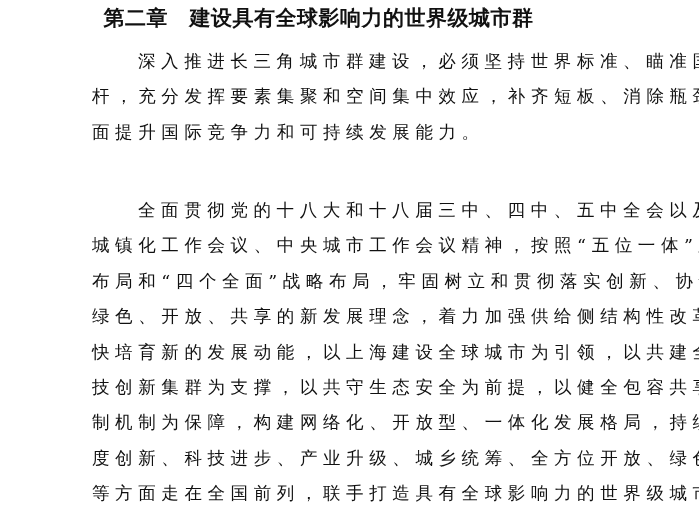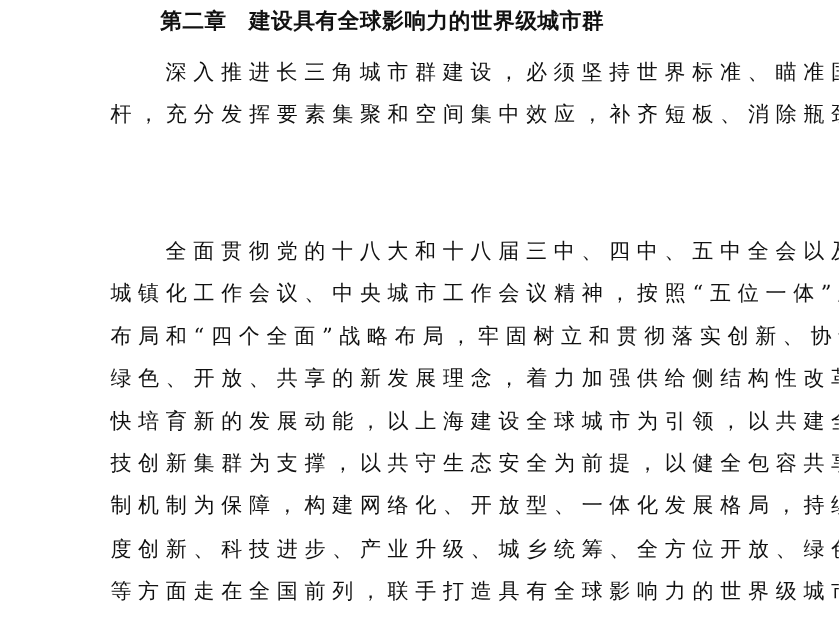--- a/index.html
+++ b/index.html
@@ -21,21 +21,21 @@
       width: 699px;
       height: 523px;
     }
     .chapter-title {
       position: absolute;
       left: 0;
       top: 4px;
       width: 637px;
       text-align: center;
       font-family: "DejaVu Sans", "Liberation Sans", sans-serif;
-      font-size: 18px;
+      font-size: 21px;
       font-weight: bold;
       letter-spacing: 0.5px;
       line-height: 28px;
       margin: 0;
     }
     .body-text {
       font-family: "DejaVu Serif", "Liberation Serif", serif;
       font-size: 17.5px;
       line-height: 35.4px;
       letter-spacing: 5.6px;
@@ -72,20 +72,21 @@
 </head>
 <body>
 
 <div class="page">
 
   <h1 class="chapter-title">第二章　建设具有全球影响力的世界级城市群</h1>
 
   <div class="body-text para para-1">
     <span class="line indent">深入推进长三角城市群建设，必须坚持世界标准、瞄准国际标</span>
     <span class="line">杆，充分发挥要素集聚和空间集中效应，补齐短板、消除瓶颈，全</span>
+    <span class="line">面提升国际竞争力和可持续发展能力。</span>
   </div>
 
 
   <div class="body-text para para-2">
     <span class="line indent">全面贯彻党的十八大和十八届三中、四中、五中全会以及中央</span>
     <span class="line">城镇化工作会议、中央城市工作会议精神，按照“五位一体”总体</span>
     <span class="line">布局和“四个全面”战略布局，牢固树立和贯彻落实创新、协调、</span>
     <span class="line">绿色、开放、共享的新发展理念，着力加强供给侧结构性改革，加</span>
     <span class="line">快培育新的发展动能，以上海建设全球城市为引领，以共建全球科</span>
     <span class="line">技创新集群为支撑，以共守生态安全为前提，以健全包容共享的体</span>

